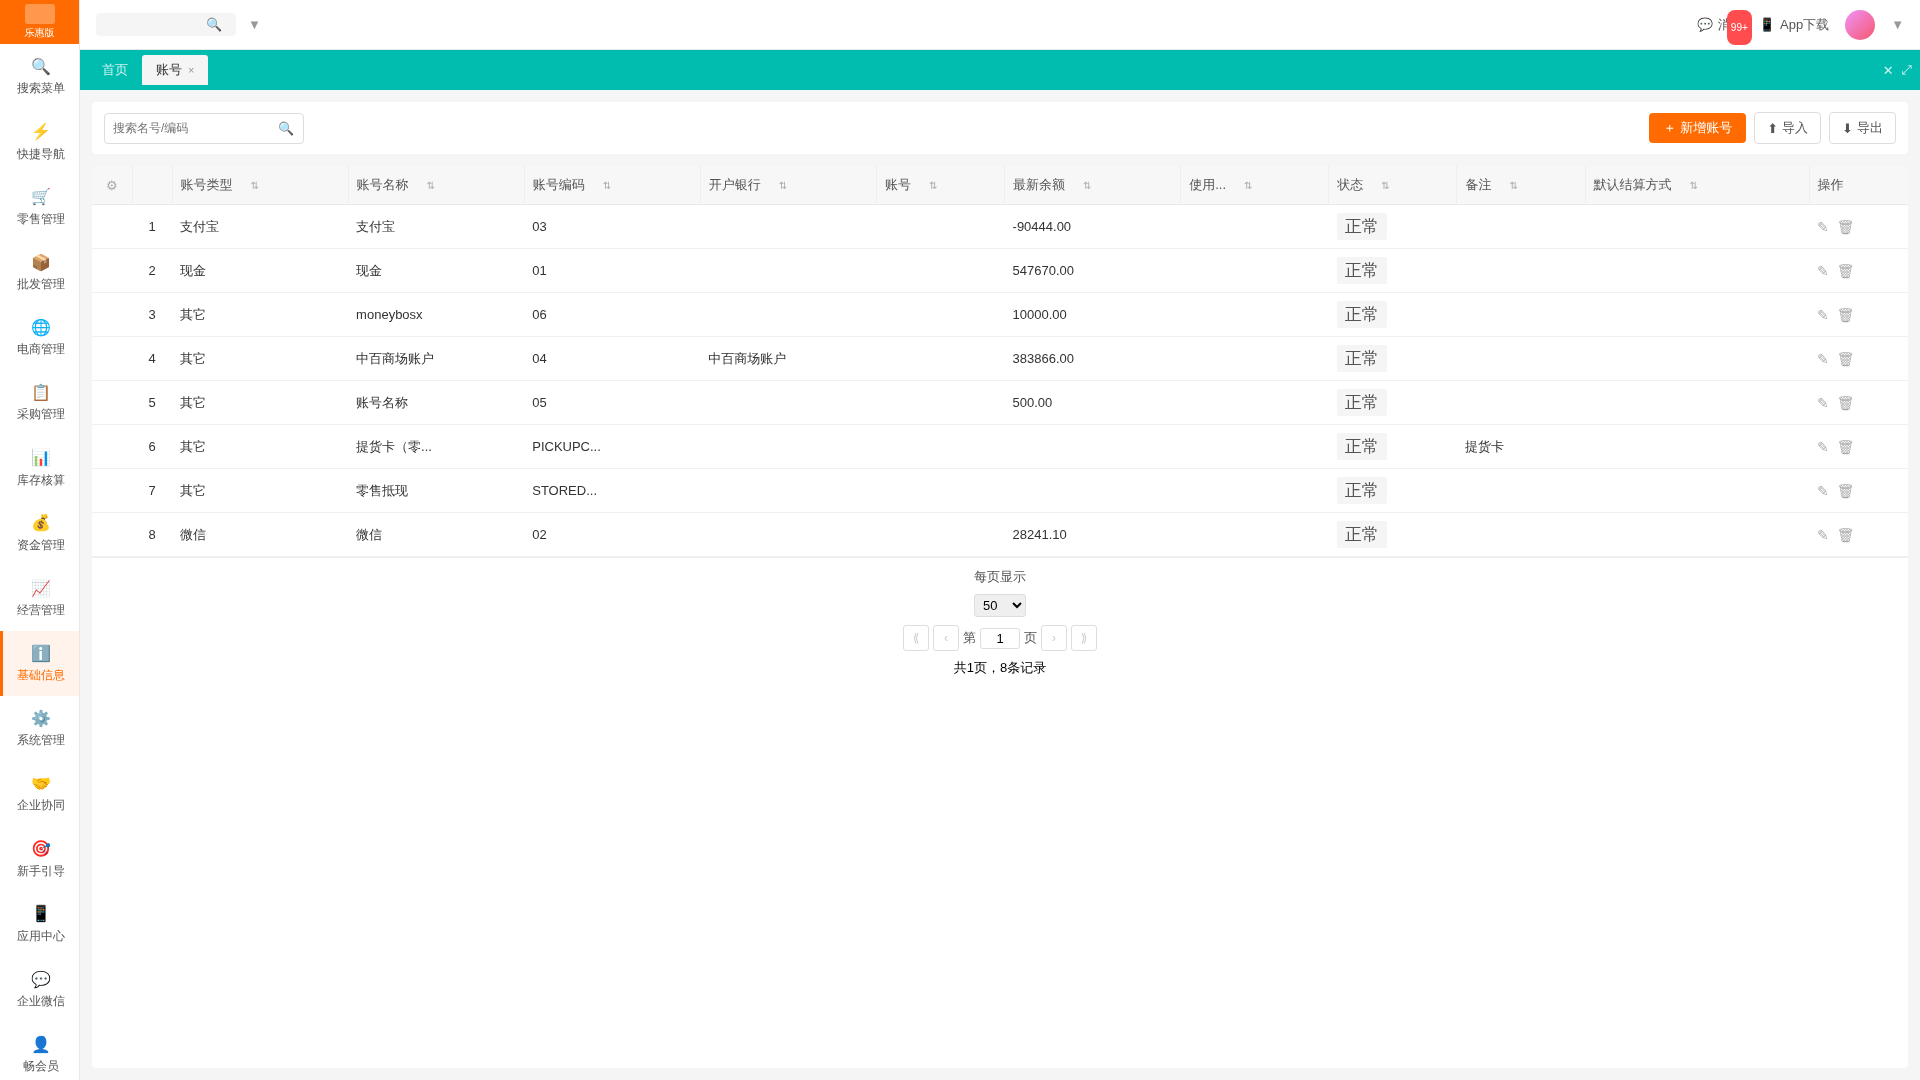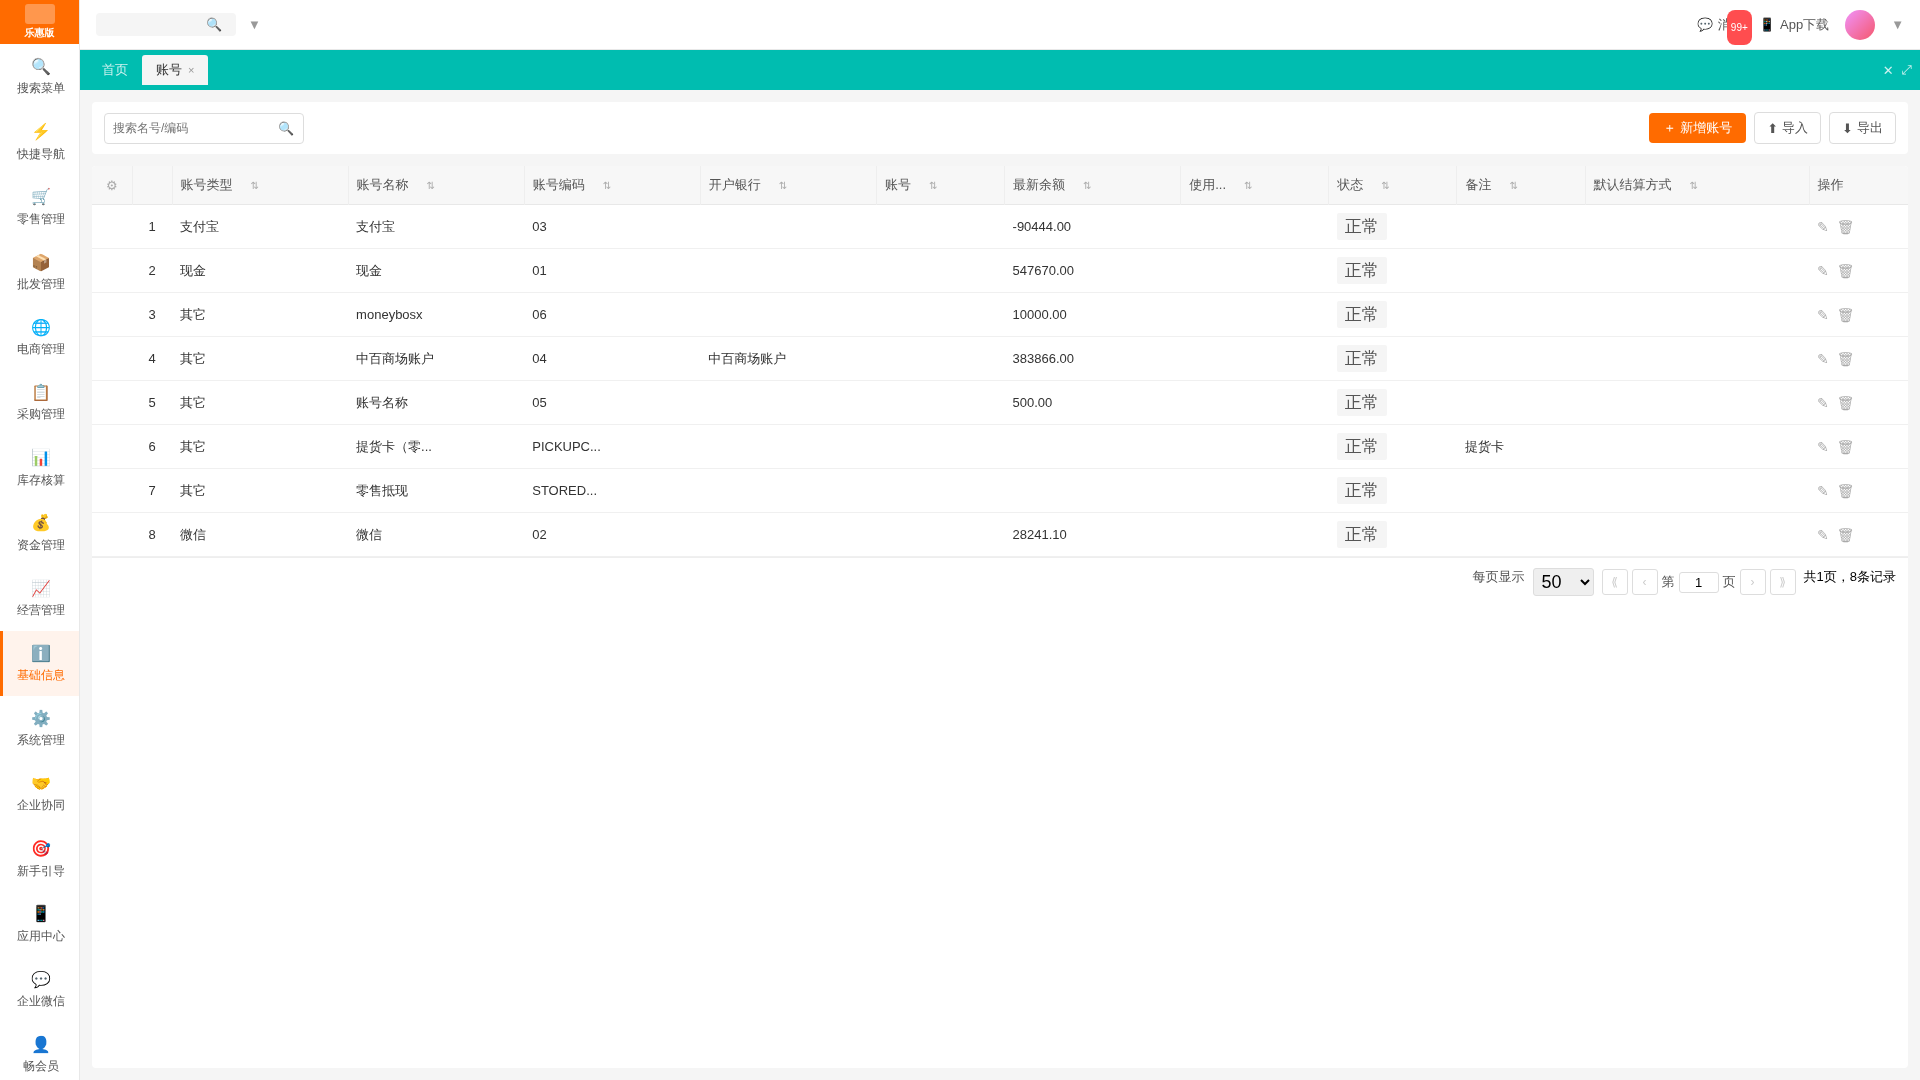--- a/index.html
+++ b/index.html
@@ -15,21 +15,21 @@
       flex-shrink: 0;
     }
     .sidebar-logo {
       background: #ff6b00;
       height: 50px;
       display: flex;
       align-items: center;
       justify-content: center;
       color: white;
       font-size: 11px;
-      font-weight: bold;
+      font-weight: normal;
       flex-direction: column;
       padding: 4px;
     }
     .sidebar-logo .logo-icon {
       width: 30px;
       height: 20px;
       background: rgba(255,255,255,0.3);
       border-radius: 3px;
       margin-bottom: 2px;
     }
@@ -297,38 +297,40 @@
       color: #aaa;
       font-size: 14px;
     }
     .gear-col { width: 40px; text-align: center; }
     .num-col { width: 40px; color: #333; text-align: center; }
     .settings-gear { color: #aaa; cursor: pointer; }
 
     
     .pagination {
       display: flex;
+      align-items: center;
       justify-content: flex-end;
       padding: 10px 12px;
       gap: 8px;
       font-size: 13px;
       color: #555;
       background: #fff;
       border-top: 1px solid #eee;
+      flex-direction: column;
     }
     .page-size-select {
       display: flex;
       align-items: center;
       gap: 4px;
     }
     .page-size-select select {
       border: 1px solid #ddd;
       border-radius: 3px;
       padding: 2px 4px;
-      font-size: 18px;
+      font-size: 13px;
       outline: none;
     }
     .page-nav {
       display: flex;
       align-items: center;
       gap: 4px;
     }
     .page-btn {
       width: 26px;
       height: 26px;

